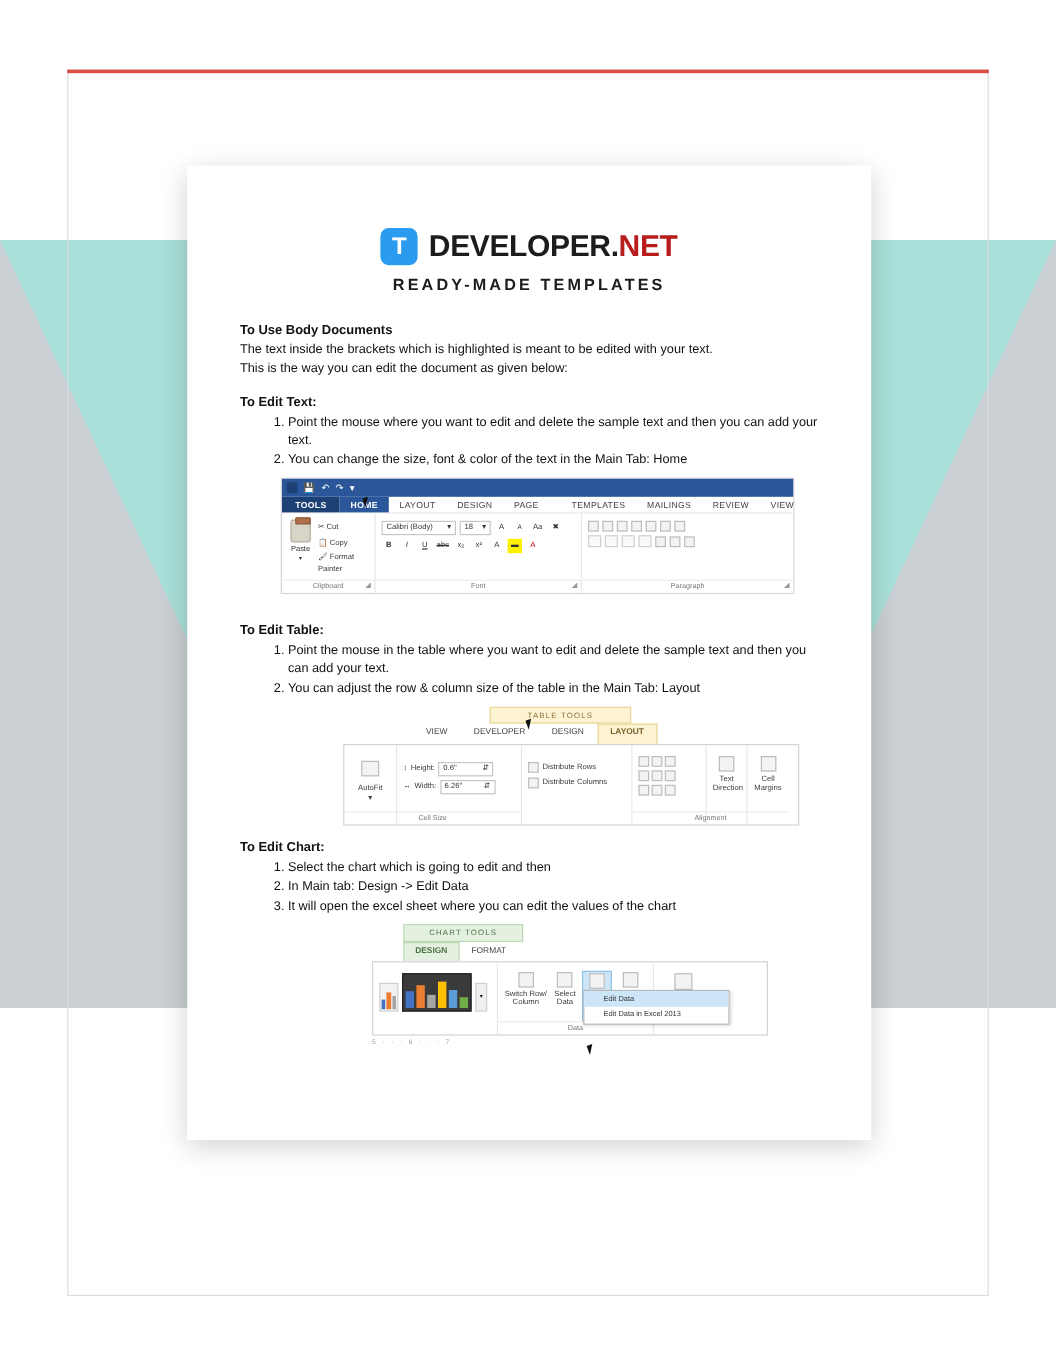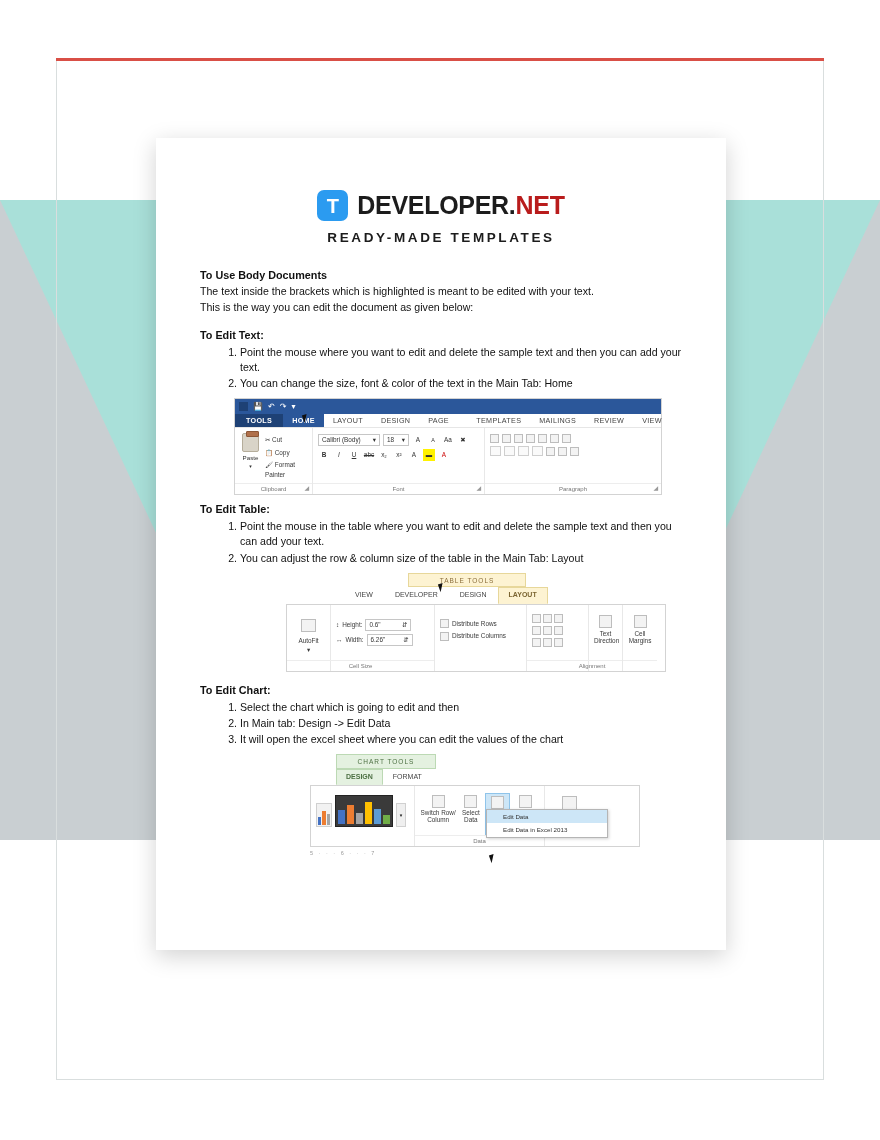--- a/index.html
+++ b/index.html
@@ -316,21 +316,21 @@
               <span class="icon-sq"></span>
             </div>
             <div class="w-group-label">Paragraph</div>
             <div class="w-group-launch">◢</div>
           </div>
 
           <div class="cursor" style="left:68px; top:-14px;"></div>
         </div>
       </div>
 
-      <div class="doc-h" style="margin-top:6px">To Edit Table:</div>
+      <div class="doc-h" style="margin-top:22px">To Edit Table:</div>
       <ol class="doc-ol">
         <li>Point the mouse in the table where you want to edit and delete the sample text and then you can add your text.</li>
         <li>You can adjust the row &amp; column size of the table in the Main Tab: Layout</li>
       </ol>
 
       <div class="shot shot-table">
         <div class="tt-header">TABLE TOOLS</div>
         <div class="tt-tabs">
           <div style="width:58px"></div>
           <div class="tt-tab">VIEW</div>

